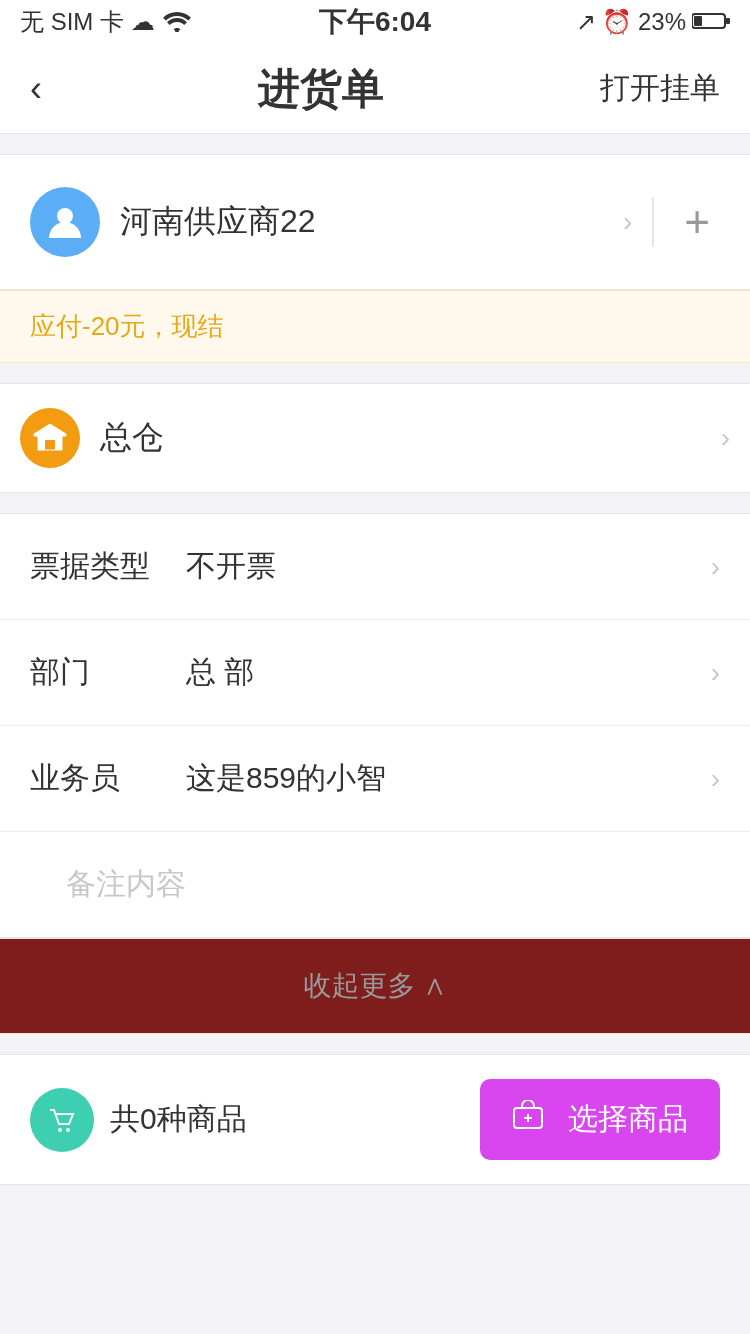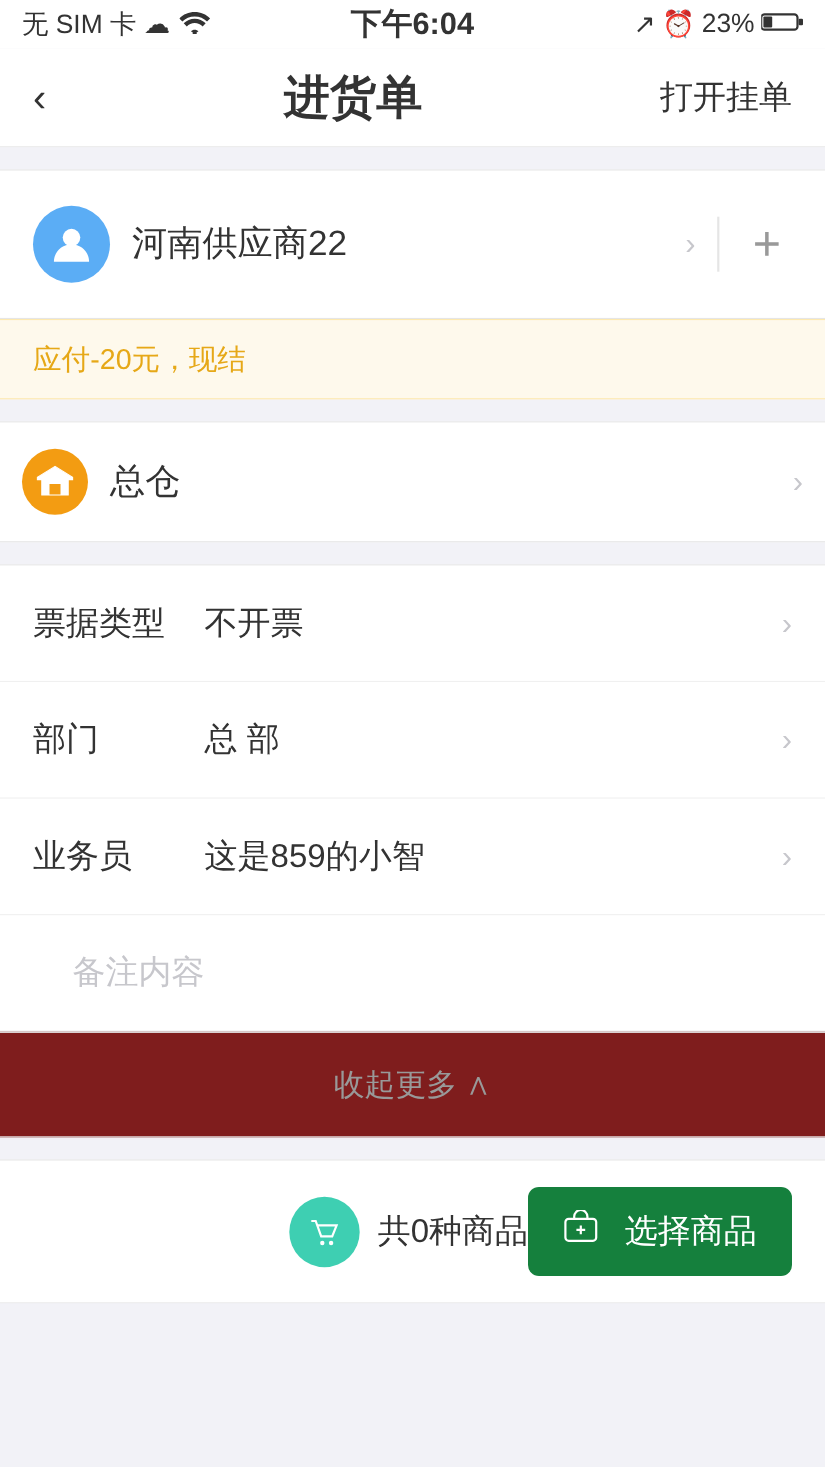--- a/index.html
+++ b/index.html
@@ -215,21 +215,21 @@
       border-top: 1px solid #e5e5e5;
       border-bottom: 1px solid #e5e5e5;
       cursor: pointer;
     }
 
     
     .bottom-bar {
       background: #fff;
       display: flex;
       align-items: center;
-      justify-content: flex-end;
+      justify-content: space-between;
       padding: 24px 30px;
       margin-top: 20px;
       border-top: 1px solid #e5e5e5;
       border-bottom: 1px solid #e5e5e5;
     }
     .goods-count-area {
       display: flex;
       align-items: center;
       gap: 16px;
     }
@@ -240,21 +240,21 @@
       background: #3ecfb2;
       display: flex;
       align-items: center;
       justify-content: center;
     }
     .goods-text {
       font-size: 30px;
       color: #333;
     }
     .select-btn {
-      background: #15803d;
+      background: #d946ef;
       color: #fff;
       font-size: 30px;
       padding: 20px 32px;
       border-radius: 10px;
       cursor: pointer;
       display: flex;
       align-items: center;
       gap: 24px;
     }
 

